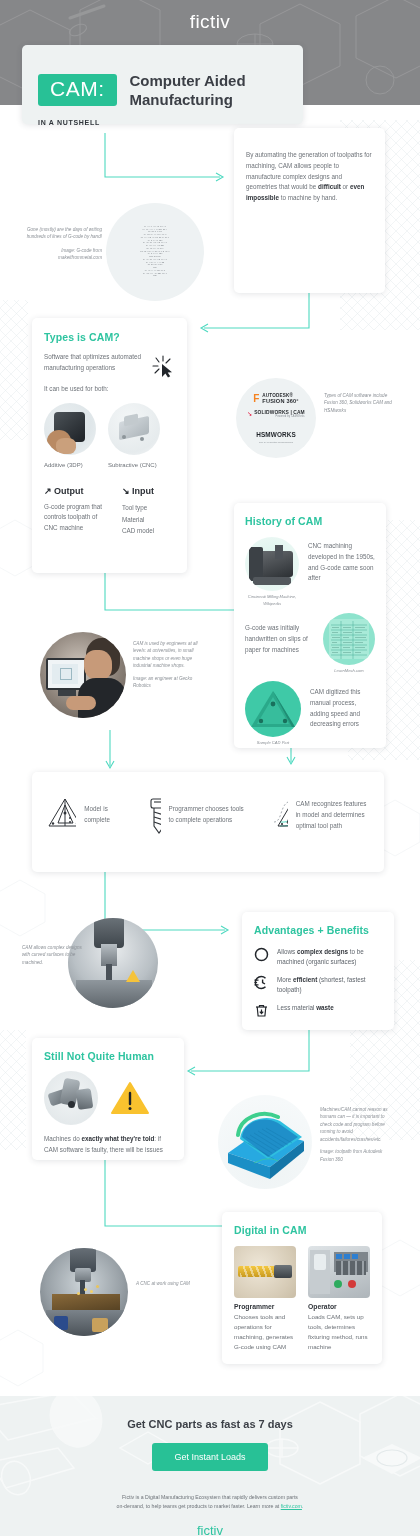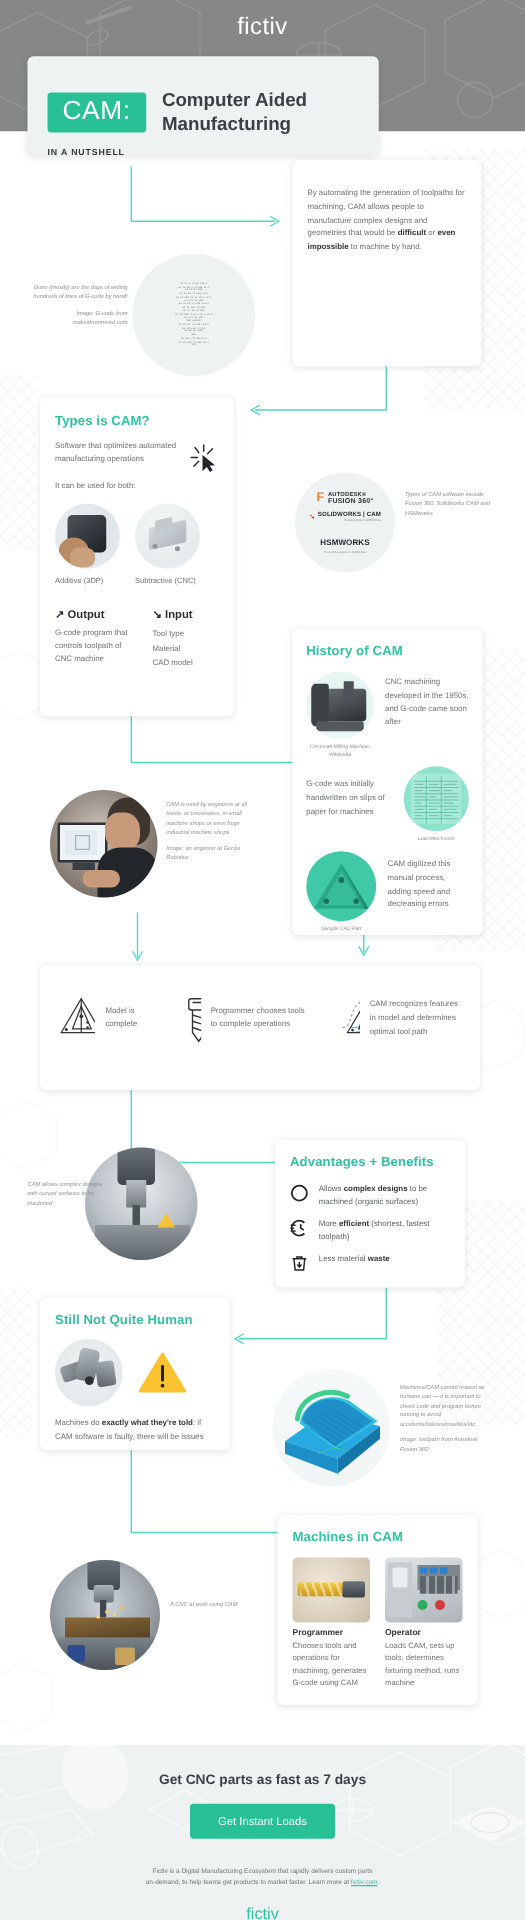--- a/index.html
+++ b/index.html
@@ -446,21 +446,21 @@
     <div style="position:absolute;left:26px;top:-4px;width:30px;height:34px;background:linear-gradient(180deg,#6f777d,#3e454b);border-radius:4px;"></div>
     <div style="position:absolute;left:33px;top:26px;width:16px;height:22px;background:linear-gradient(180deg,#b7bec3,#737a80);"></div>
     <div style="position:absolute;left:38px;top:46px;width:6px;height:20px;background:#4a5158;"></div>
     <div style="position:absolute;left:8px;top:62px;width:76px;height:30px;background:linear-gradient(180deg,#8f979d,#5b6268);"></div>
     <div style="position:absolute;left:58px;top:52px;width:0;height:0;border-left:7px solid transparent;border-right:7px solid transparent;border-bottom:12px solid #f5c33b;"></div>
   </div>
   <div style="position:absolute;top:944px;left:22px;width:64px;text-align:left;z-index:4;">
     <p class="cap">CAM allows complex designs with curved surfaces to be machined.</p>
   </div>
 
-  <div class="card" style="top:912px; left:220px; width:152px; height:118px; padding:12px 12px;">
+  <div class="card" style="top:912px; left:242px; width:152px; height:118px; padding:12px 12px;">
     <div class="sect-title">Advantages + Benefits</div>
 
     <div style="margin-top:11px;">
       <div class="bullet-row">
         <span class="ico">
           <svg width="15" height="15">
               <circle cx="7.5" cy="7.5" r="6" fill="none" stroke="#22262b" stroke-width="1.5"></circle>
             </svg>
         </span>
         <p class="txt">
@@ -550,21 +550,21 @@
   </div>
 
   <div class="conn" style="left:104px; top:1158px;">
     <svg width="140" height="78">
       <path d="M1 0 L1 68 L131 68" fill="none" stroke="#4ed9c0" stroke-width="1.1"></path>
       <path d="M127 64 L134 68 L127 72" fill="none" stroke="#4ed9c0" stroke-width="1.1"></path>
     </svg>
   </div>
 
   <div class="card" style="top:1212px; left:222px; width:160px; height:152px; padding:12px 12px;">
-    <div class="sect-title">Machines in CAM</div>
+    <div class="sect-title">Digital in CAM</div>
     <div style="display:flex; gap:12px; margin-top:10px;">
 
       <div class="career-col">
         <div class="ph" style="width:62px;height:52px;border-radius:4px;background:radial-gradient(circle at 40% 40%,#efe7d8 0%,#d6cbb6 70%,#c9bda6 100%);position:relative;overflow:hidden;">
           <div style="position:absolute;left:4px;top:20px;width:38px;height:11px;background:linear-gradient(180deg,#f4c842,#c99a1f);border-radius:2px;"></div>
           <div style="position:absolute;left:40px;top:19px;width:18px;height:13px;background:linear-gradient(180deg,#6e757a,#3c4247);border-radius:2px;"></div>
           <div style="position:absolute;left:6px;top:20px;width:34px;height:11px;background:repeating-linear-gradient(70deg,rgba(255,255,255,.45) 0 2px,transparent 2px 6px);"></div>
         </div>
         <div class="nm">Programmer</div>
         <div class="ds">Chooses tools and operations for machining, generates G-code using CAM</div>

